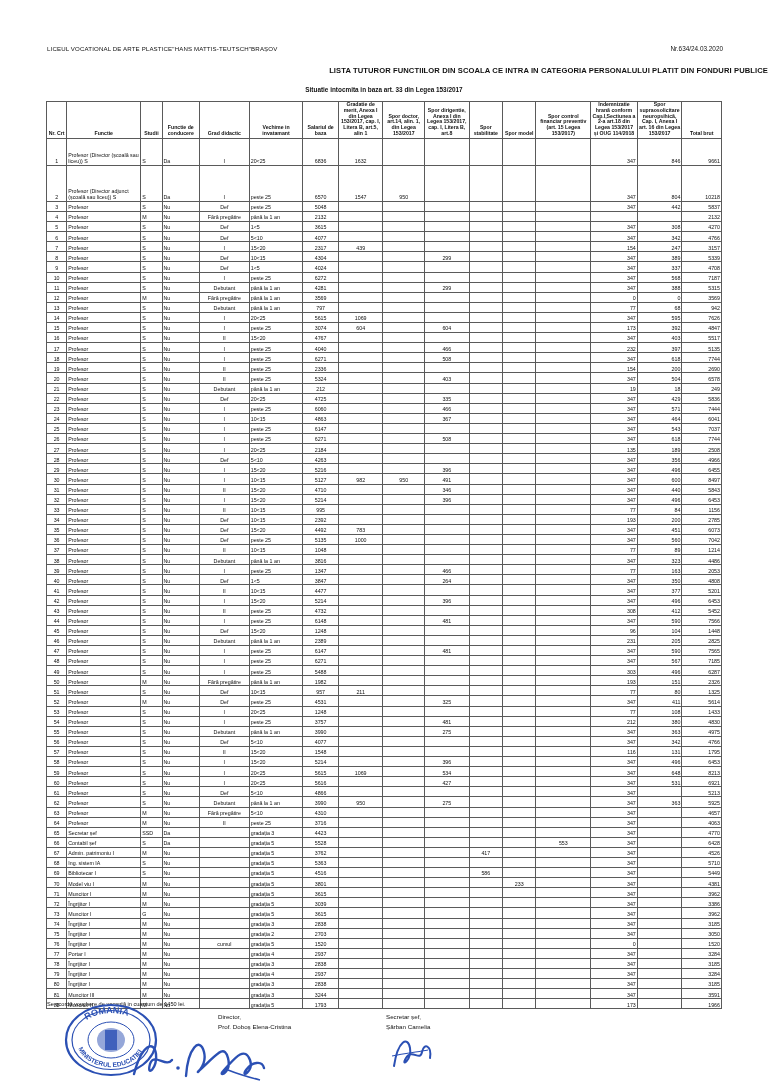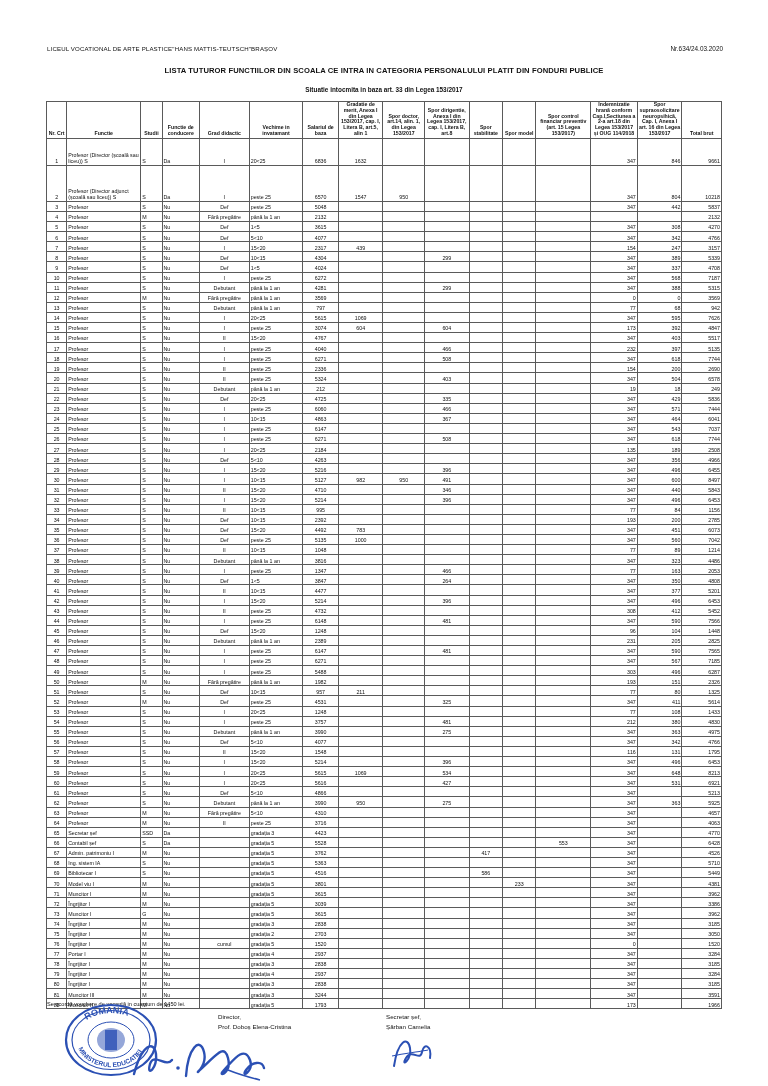--- a/index.html
+++ b/index.html
@@ -1,21 +1,21 @@
 <!DOCTYPE html>
 <html><head>
 <meta charset="utf-8">
 <style>
   html,body{margin:0;padding:0;background:#fff;}
   body{width:768px;height:1086px;font-family:"Liberation Sans",sans-serif;color:#000;position:relative;overflow:hidden;}
   .page{position:absolute;left:0;top:0;width:768px;height:1086px;}
   .hdr-row{position:absolute;left:47px;top:45px;width:676px;display:flex;justify-content:space-between;align-items:flex-start;}
   .school{font-size:6.1px;letter-spacing:.15px;color:#111;}
   .docnr{font-size:6.4px;color:#111;}
-  .title{position:absolute;left:0;top:66px;width:768px;text-align:center;font-size:7.6px;font-weight:bold;letter-spacing:.1px;color:#111;}
+  .title{position:absolute;left:0;top:66px;width:768px;text-align:right;font-size:7.6px;font-weight:bold;letter-spacing:.1px;color:#111;}
   .subtitle{position:absolute;left:0;top:86px;width:768px;text-align:center;font-size:6.4px;font-weight:bold;color:#111;}
   table.main{position:absolute;left:46px;top:101px;border-collapse:collapse;table-layout:fixed;width:676px;}
   table.main th,table.main td{border:1px solid #5a5a5a;font-size:5.3px;color:#111;padding:0 1px;line-height:1.08;vertical-align:bottom;height:9.1px;overflow:hidden;}
   table.main thead th{vertical-align:bottom;text-align:center;font-weight:bold;font-size:5.2px;line-height:1.12;padding-bottom:1px;height:auto;}
   thead th.lft{text-align:left;}
   td.c{text-align:center;}
   td.r{text-align:right;padding-right:2px;}
   td.l{text-align:left;padding-left:2px;}
   tr.tall td{height:26px;vertical-align:bottom;}
   tr.tall2 td{height:35px;vertical-align:bottom;}

